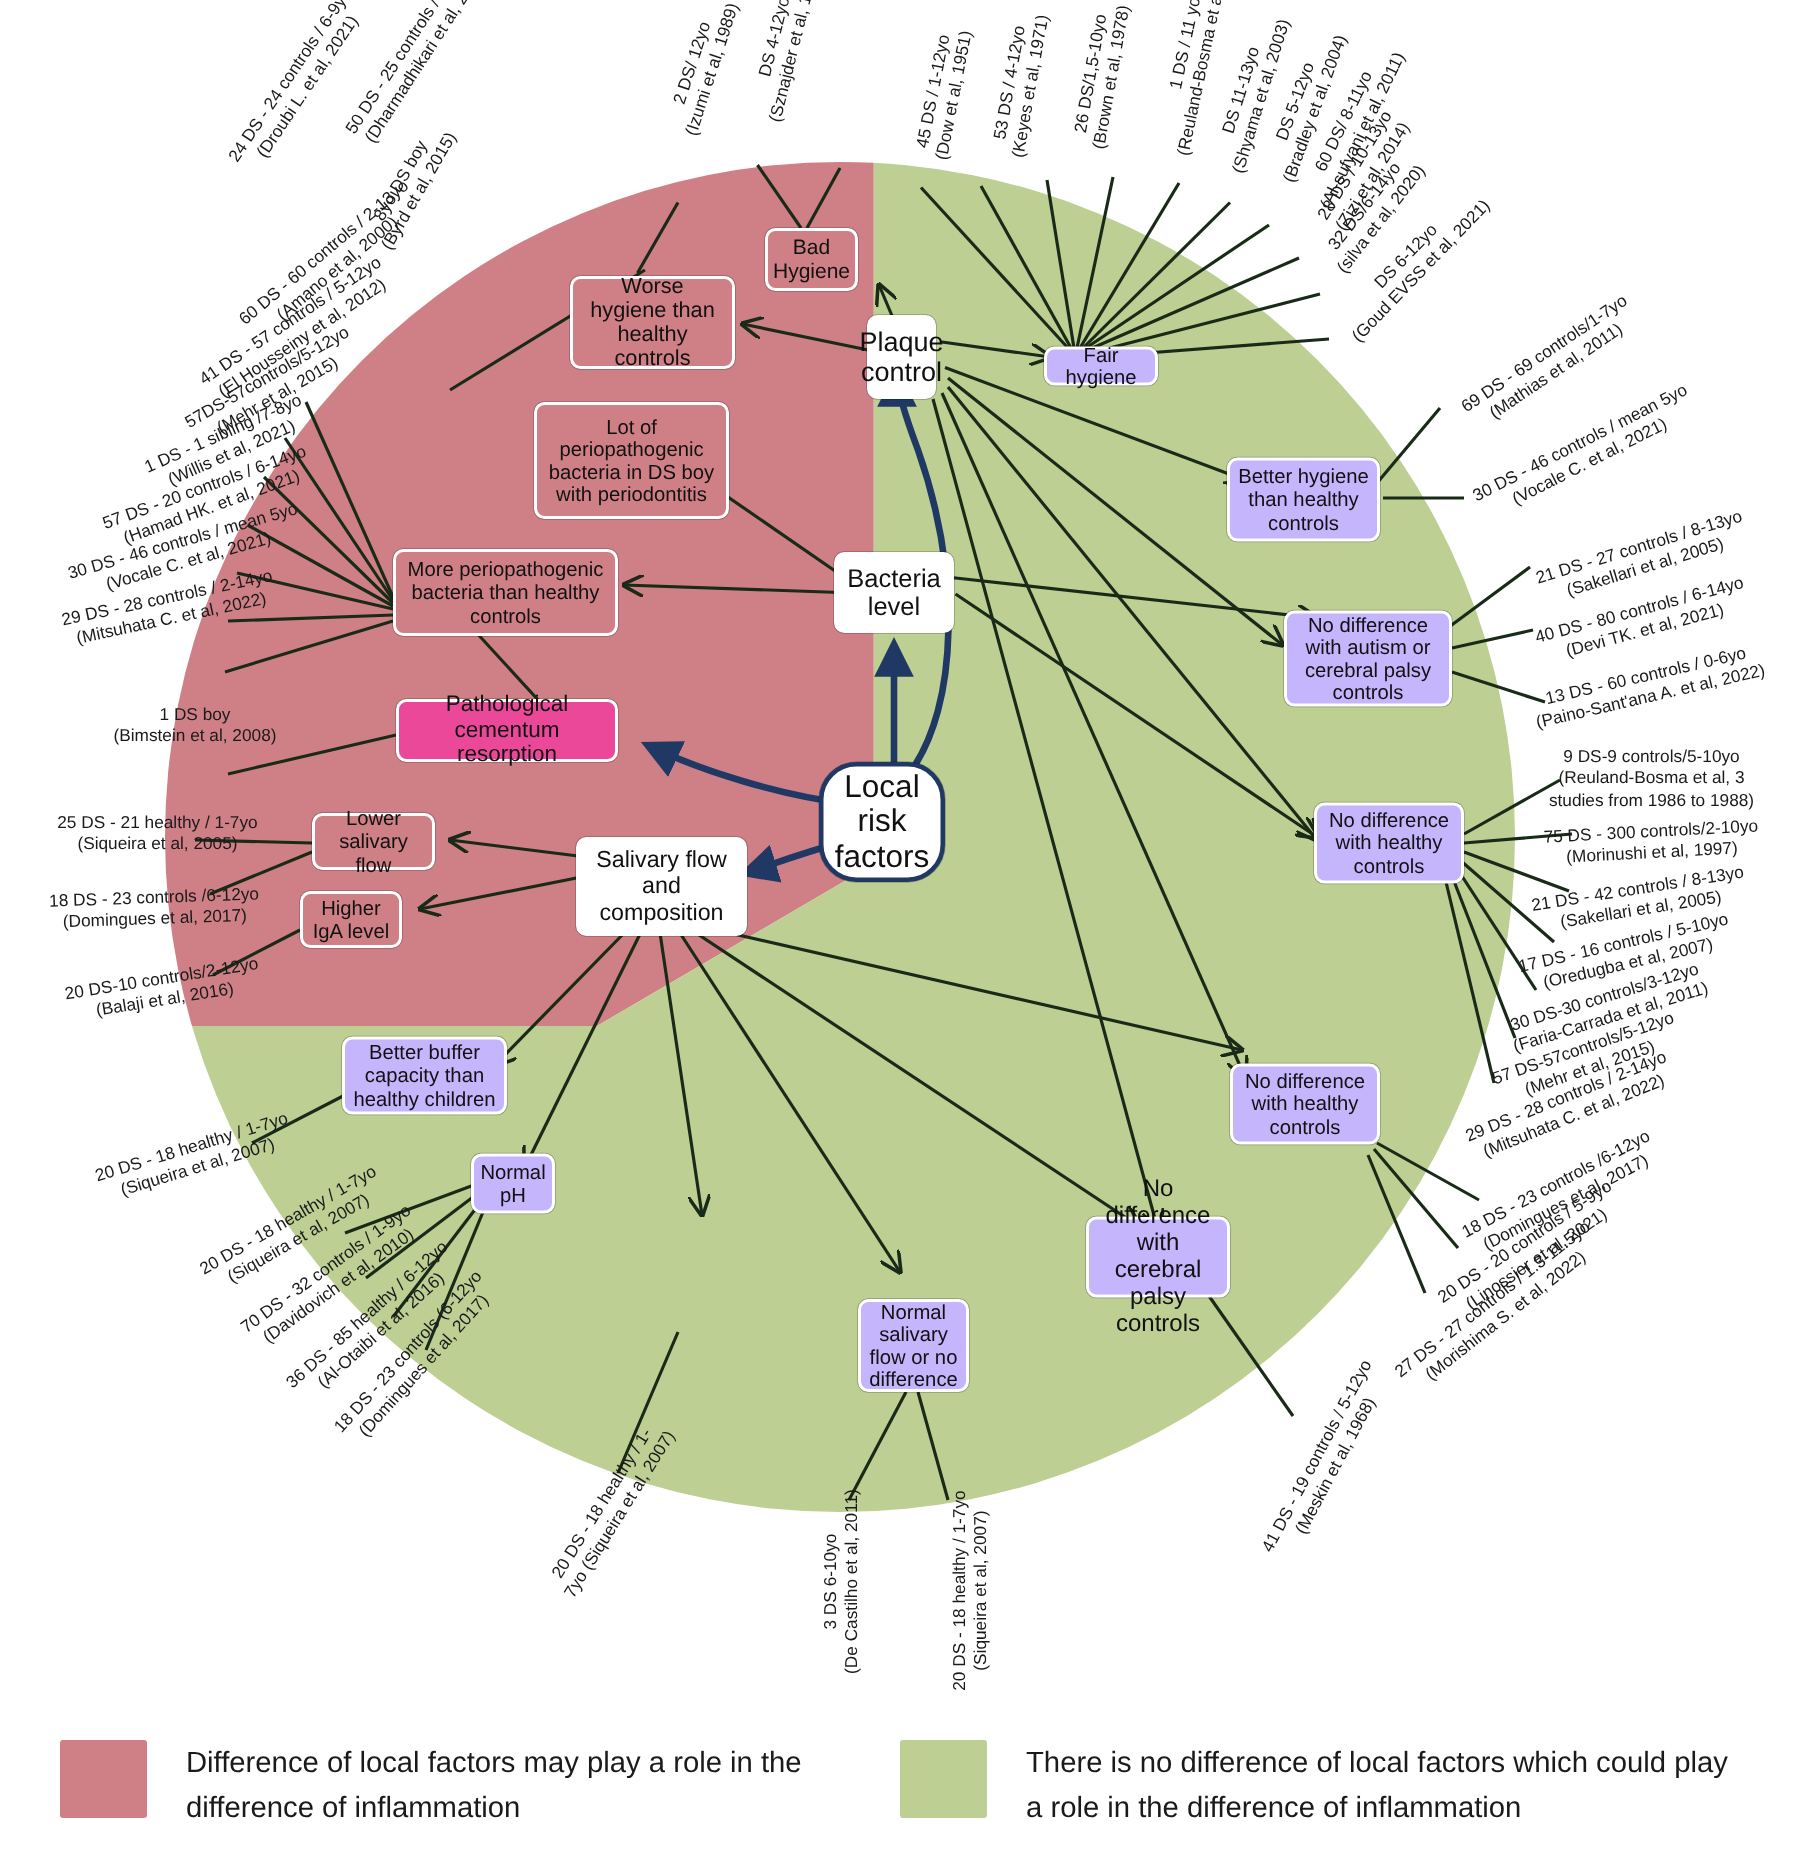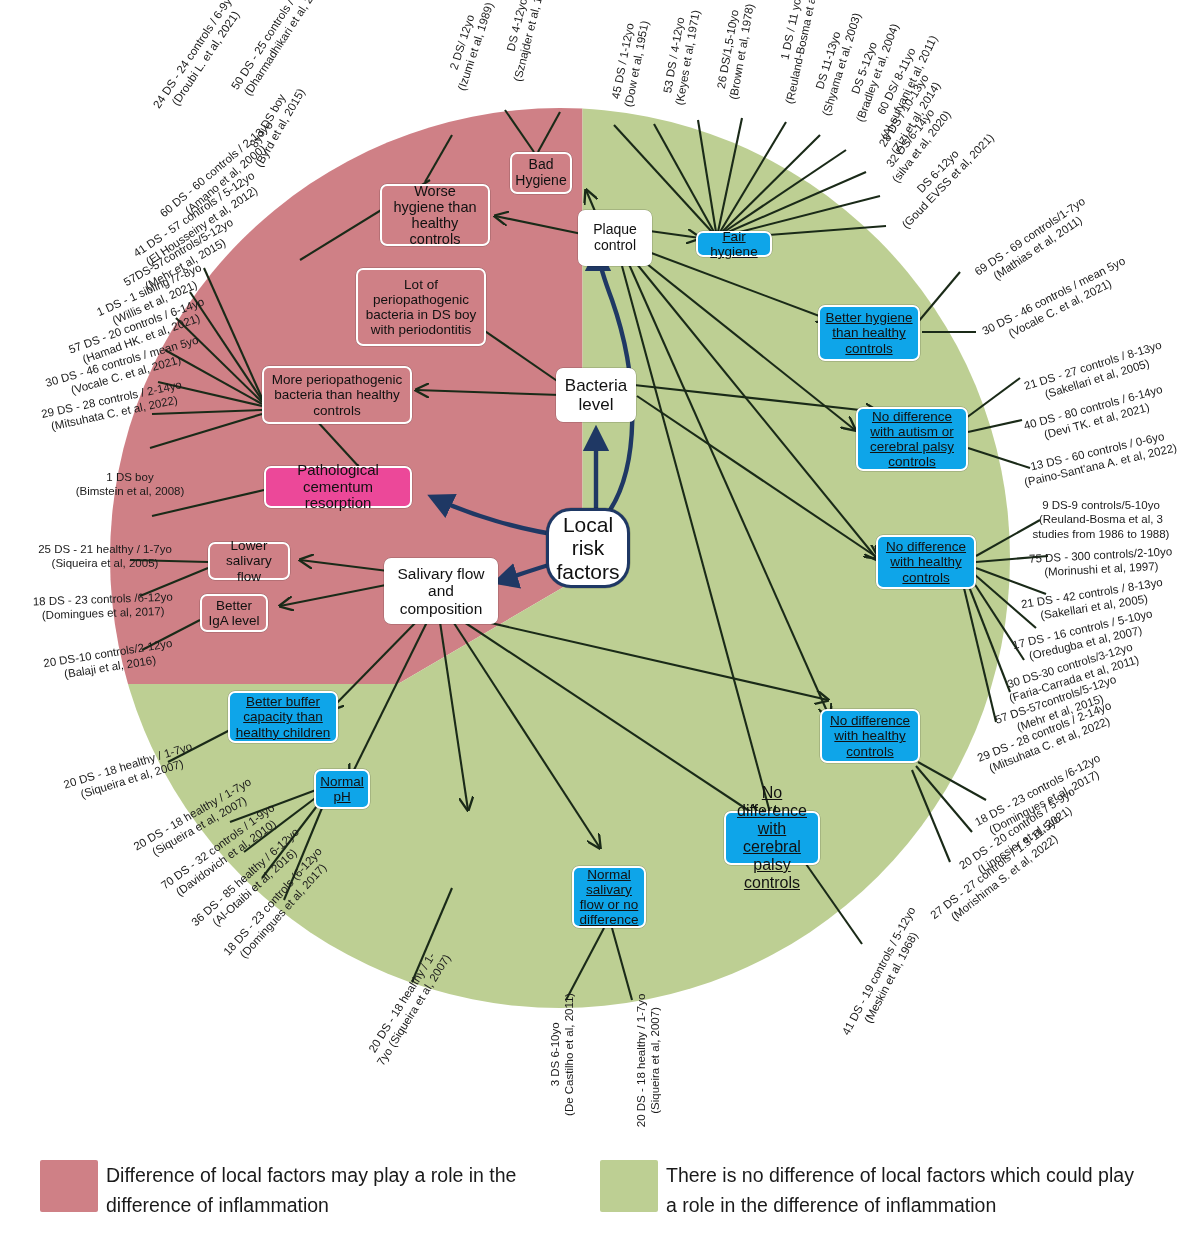--- a/index.html
+++ b/index.html
@@ -31,42 +31,42 @@
     border:2.5px solid #ffffff;
     background:#ffffff;
     color:#111;
     text-align:center;
     line-height:1.12;
     padding:5px 5px;
     display:flex;align-items:center;justify-content:center;
     box-shadow:0 0 0 0.5px rgba(0,0,0,.25);
   }
   .node.red-fill{background:#cf8086;}
-  .node.green-fill{background:#0ea5e9;text-decoration:underline;}
+  .node.green-fill{background:#c4b5fd;}
   .node.white-fill{background:#ec4899;}
   .node.root{
     background:#ffffff;border:3px solid #1f3864;border-radius:10px;
     font-size:22px;font-weight:400;color:#111;line-height:1.12;
   }
   .node.hub{font-size:19px;background:#ffffff;border-color:#ffffff;}
 
   
   .ref{
     position:absolute;
     font-size:11.5px;
     color:#1a1a1a;
     line-height:1.25;
     white-space:pre-line;
     text-align:center;
     transform-origin:50% 50%;
   }
 
   
   #legend{position:absolute;left:0;top:1152px;width:1200px;height:84px;}
-  .lg{position:absolute;display:flex;align-items:flex-start;gap:8px;}
+  .lg{position:absolute;display:flex;align-items:flex-start;gap:26px;}
   .swatch{width:58px;height:52px;flex:0 0 58px;border-radius:2px;}
   .sw-red{background:#cf8086;}
   .sw-green{background:#bdcf93;}
   .lg-text{font-size:19.5px;line-height:1.55;color:#1a1a1a;max-width:470px;}
 </style>
 </head>
 <body>
 
 <div id="stage">
 
@@ -182,21 +182,21 @@
 
       <path d="M 604 928 L 566 1000"></path>
       <path d="M 612 928 L 632 1000"></path>
     </g>
   </svg>
 
   <div class="node root" style="left:546px;top:508px;width:84px;height:80px;font-size:21px;border-radius:25px;">Local
 risk
 factors</div>
 
-  <div class="node hub" style="left:578px;top:210px;width:74px;height:56px;font-size:14px;">Plaque
+  <div class="node hub" style="left:578px;top:210px;width:46px;height:56px;font-size:18px;">Plaque
 control</div>
 
   <div class="node hub" style="left:556px;top:368px;width:80px;height:54px;font-size:17px;">Bacteria
 level</div>
 
   <div class="node hub" style="left:384px;top:558px;width:114px;height:66px;font-size:15.5px;">Salivary flow
 and
 composition</div>
 
   <div class="node red-fill" style="left:510px;top:152px;width:62px;height:42px;font-size:14px;">Bad
@@ -214,21 +214,21 @@
   <div class="node red-fill" style="left:262px;top:366px;width:150px;height:58px;font-size:13.5px;">More periopathogenic
 bacteria than healthy
 controls</div>
 
   <div class="node white-fill" style="left:264px;top:466px;width:148px;height:42px;font-size:15px;">Pathological
 cementum resorption</div>
 
   <div class="node red-fill" style="left:208px;top:542px;width:82px;height:38px;font-size:13.5px;">Lower
 salivary flow</div>
 
-  <div class="node red-fill" style="left:200px;top:594px;width:68px;height:38px;font-size:13.5px;">Better
+  <div class="node red-fill" style="left:200px;top:594px;width:68px;height:38px;font-size:13.5px;">Higher
 IgA level</div>
 
   <div class="node green-fill" style="left:696px;top:231px;width:76px;height:26px;font-size:13.5px;">Fair hygiene</div>
 
   <div class="node green-fill" style="left:818px;top:305px;width:102px;height:56px;font-size:13.5px;">Better hygiene
 than healthy
 controls</div>
 
   <div class="node green-fill" style="left:856px;top:407px;width:112px;height:64px;font-size:13.5px;">No difference
 with autism or

